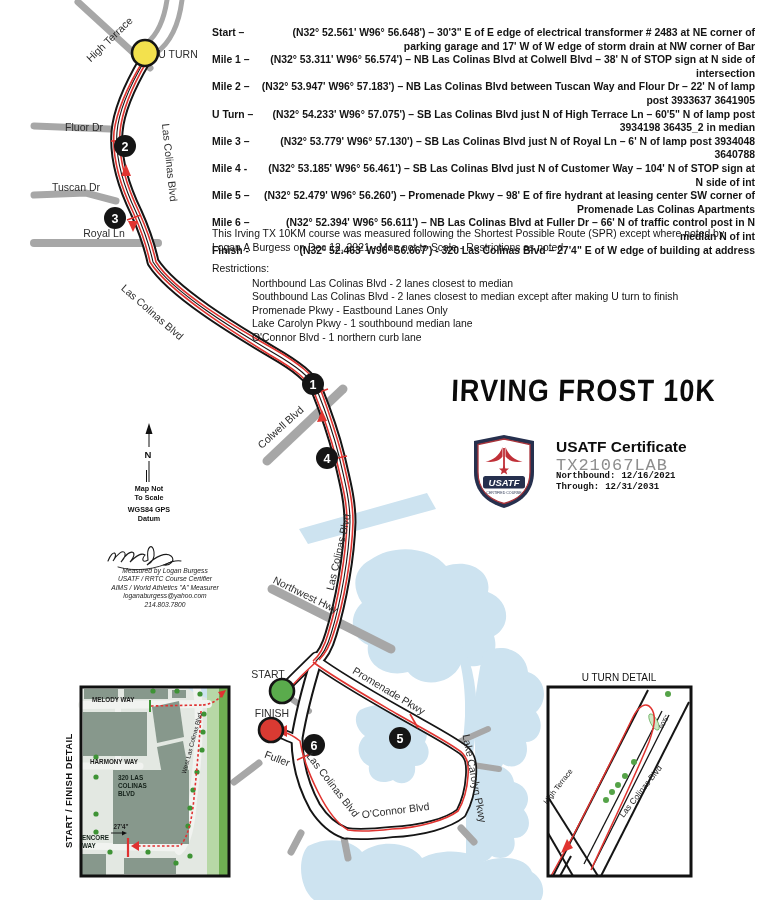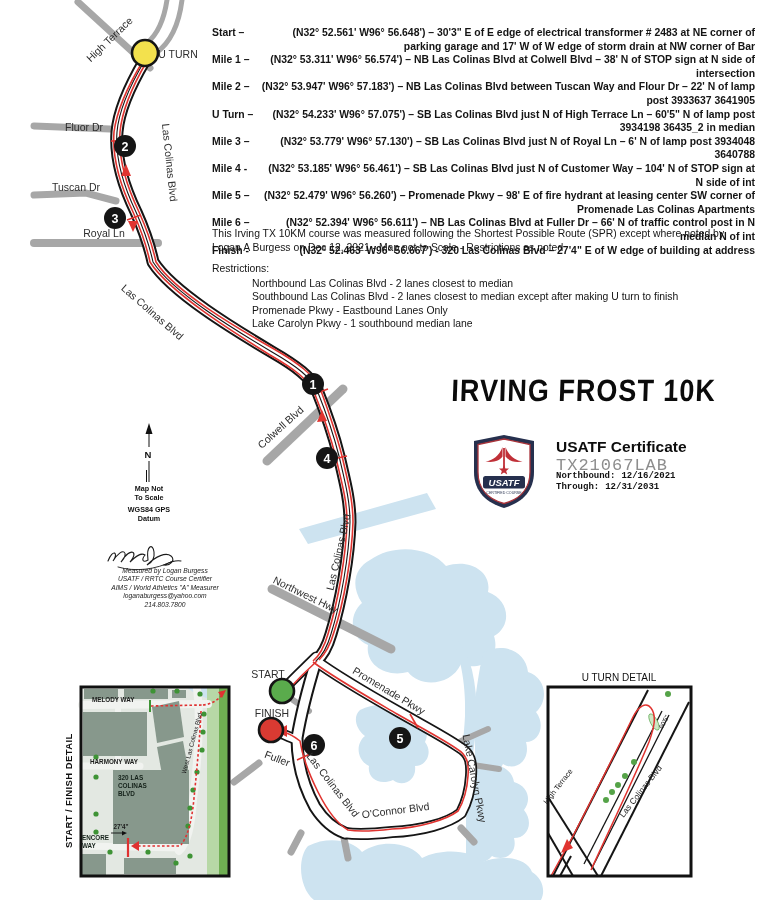--- a/index.html
+++ b/index.html
@@ -296,20 +296,21 @@
 </div>
 
 <div class="abs note">This Irving TX 10KM course was measured following the Shortest Possible Route (SPR) except where noted by Logan A Burgess on Dec 12, 2021 - Map not to Scale - Restrictions as noted</div>
 
 <div class="abs restrict-head">Restrictions:</div>
 <div class="abs restrict-list">
   <div>Northbound Las Colinas Blvd - 2 lanes closest to median</div>
   <div>Southbound Las Colinas Blvd - 2 lanes closest to median except after making U turn to finish</div>
   <div>Promenade Pkwy - Eastbound Lanes Only</div>
   <div>Lake Carolyn Pkwy - 1 southbound median lane</div>
+  <div>O'Connor Blvd - 1 northern curb lane</div>
 </div>
 
 <div class="abs race-title">IRVING FROST 10K</div>
 
 <svg class="abs" style="left:470px;top:434px;" width="68" height="76" viewBox="0 0 68 76">
   <path d="M34 1 L64 7 V38 C64 58 51 69 34 74 C17 69 4 58 4 38 V7 Z" fill="#26304e"></path>
   <path d="M34 5 L60 10.5 V38 C60 55.5 49 65.5 34 69.5 C19 65.5 8 55.5 8 38 V10.5 Z" fill="#ffffff" stroke="#a8333a" stroke-width="1.3"></path>
   <g fill="#c03038">
     <path d="M32.5 13 C29 22 23 26.5 15.5 27.5 C24 29 29.5 26.5 32.5 22.5 Z"></path>
     <path d="M35.5 13 C39 22 45 26.5 52.5 27.5 C44 29 38.5 26.5 35.5 22.5 Z"></path>

